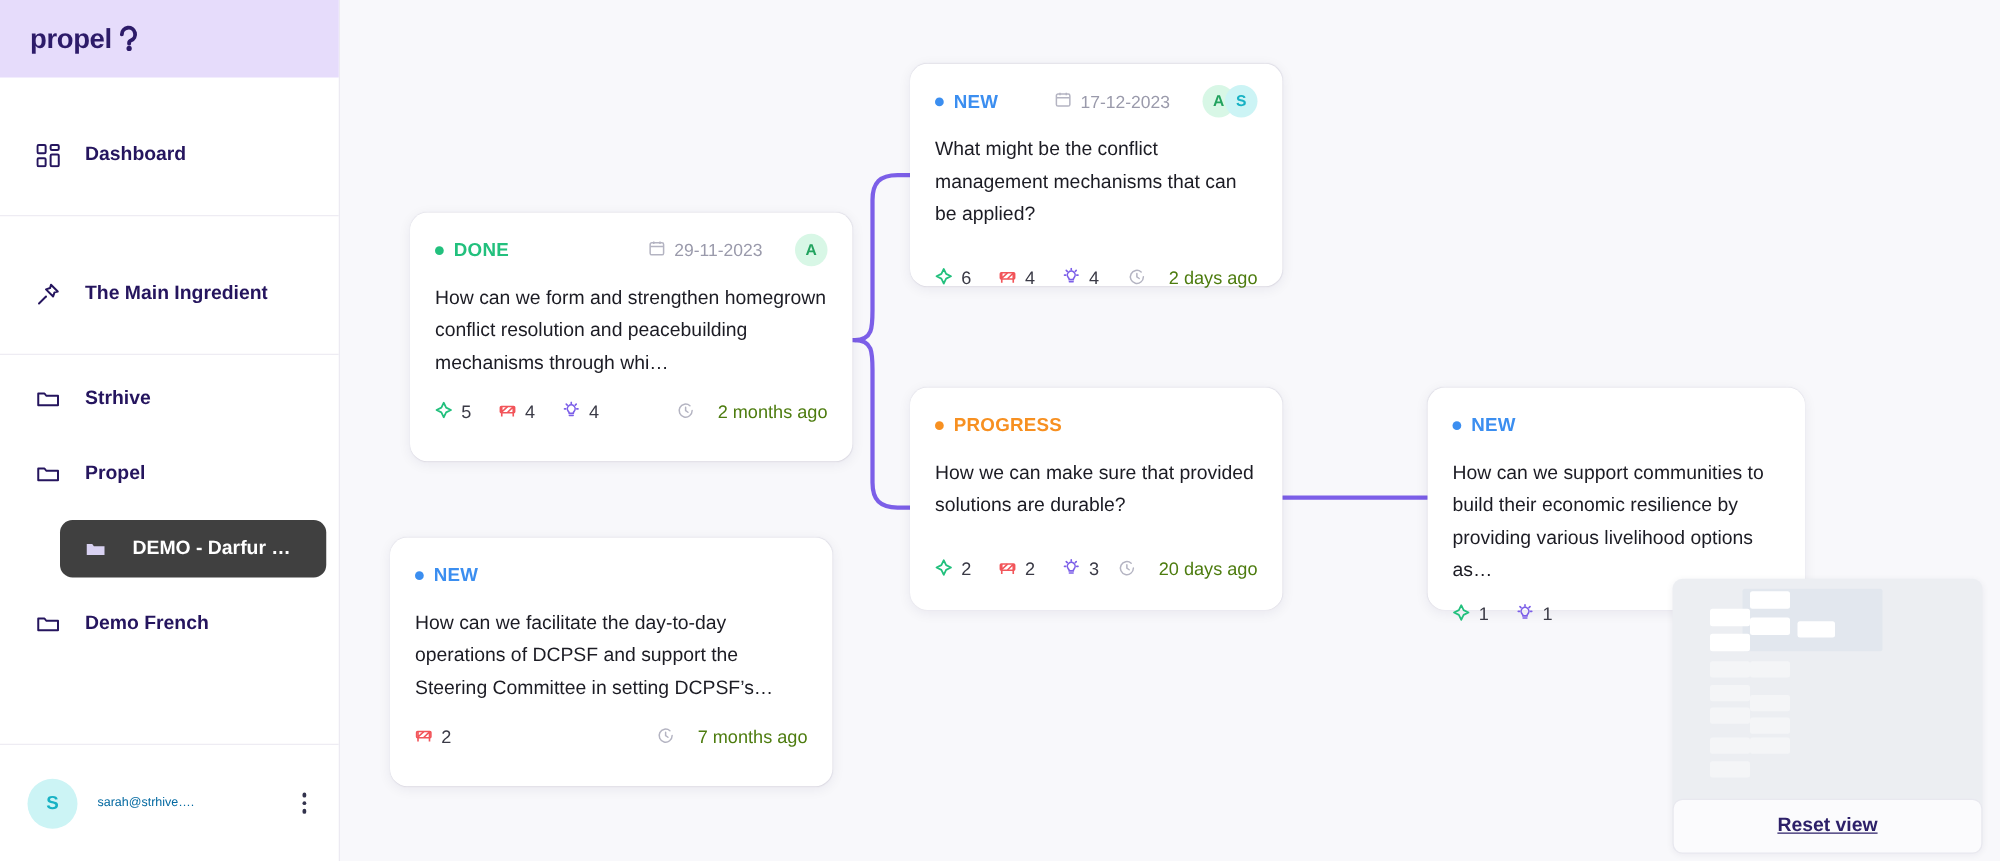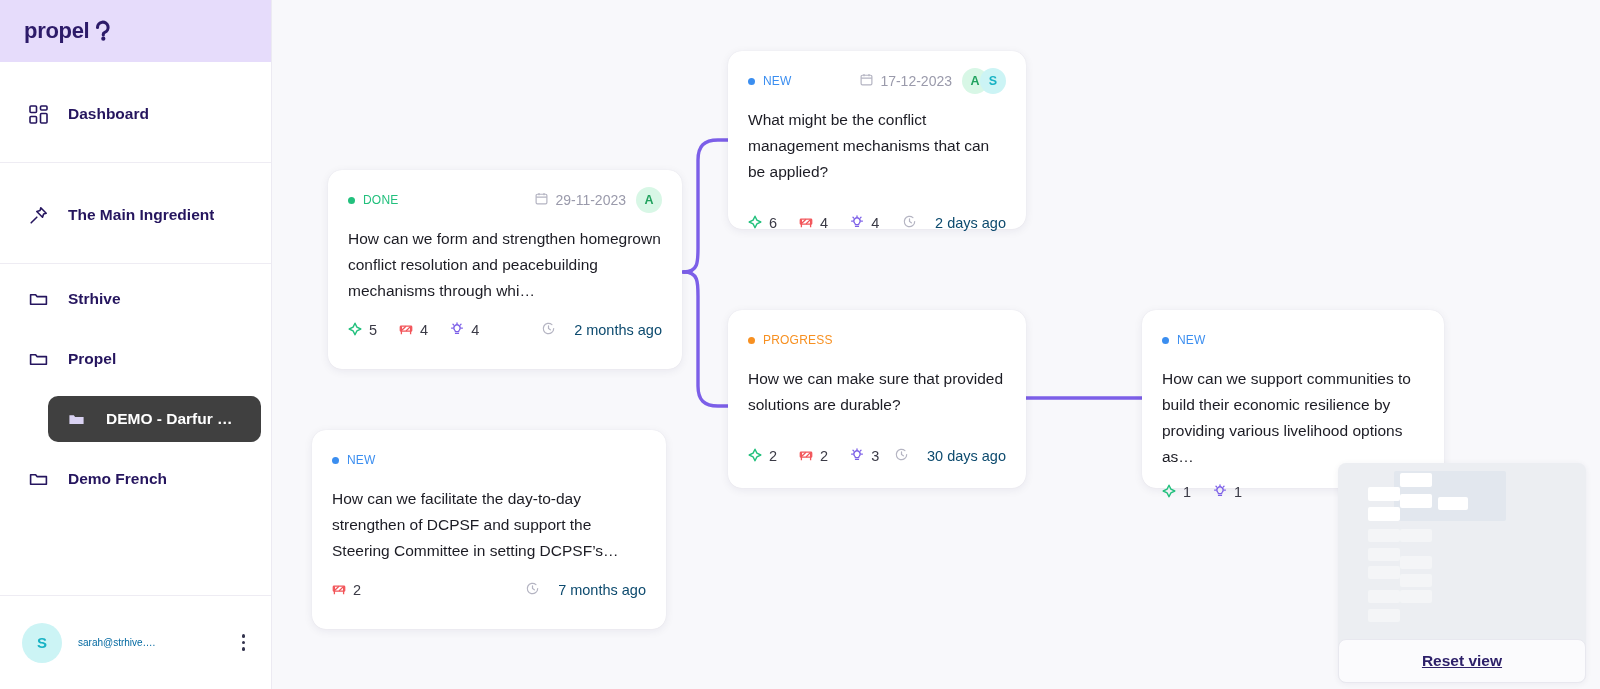--- a/index.html
+++ b/index.html
@@ -28,21 +28,21 @@
     padding-left: 24px;
     flex: 0 0 62px;
   }
   .logo-text {
     font-size: 22px; font-weight: bold; letter-spacing: -0.3px;
     color: #2d1b69;
   }
   .logo-mark { margin-left: 4px; display:inline-flex; align-items:center; }
 
   .nav { flex: 1 1 auto; padding-top: 0; }
-  .nav-section { border-bottom: 1px solid #eeecf3; padding: 26px 0 22px 0; }
+  .nav-section { border-bottom: 1px solid #eeecf3; padding: 36px 0 22px 0; }
   .nav-item {
     display: flex; align-items: center;
     height: 52px;
     padding: 0 18px 0 18px;
     margin: 0 10px;
     border-radius: 10px;
     cursor: pointer;
     gap: 20px;
   }
   .nav-item .ic { width: 20px; height: 20px; display:flex; align-items:center; justify-content:center; flex:0 0 20px; }
@@ -89,43 +89,43 @@
     background: #ffffff;
     border-radius: 14px;
     box-shadow: 0 2px 10px rgba(30,20,70,0.07), 0 0 1px rgba(30,20,70,0.10);
     padding: 18px 20px 14px 20px;
     z-index: 2;
     cursor: pointer;
   }
   .card-head { display: flex; align-items: center; height: 24px; }
   .status { display:flex; align-items:center; gap: 8px; flex: 1 1 auto; }
   .dot { width: 7px; height: 7px; border-radius: 50%; display:block; }
-  .status-txt { font-size: 12px; letter-spacing: 0.2px; }
-  .head-right { display:flex; align-items:center; gap: 10px; }
+  .status-txt { font-size: 15px; letter-spacing: 0.2px; font-weight: bold; }
+  .head-right { display:flex; align-items:center; gap: 26px; }
   .date-wrap { display:flex; align-items:center; gap: 7px; color:#9a9aab; font-size: 14px; }
   .avatars { display:flex; align-items:center; }
   .av {
     width: 26px; height: 26px; border-radius: 50%;
     display:flex; align-items:center; justify-content:center;
     font-size: 12.5px; font-weight: bold;
   }
   .av + .av { margin-left: -8px; }
 
   .card-body {
     margin-top: 14px;
     font-size: 15.5px; line-height: 26px; color: #1c1c24;
     overflow: hidden;
   }
   .card-foot {
     margin-top: 16px;
     display:flex; align-items:center; height: 20px;
   }
   .metrics { display:flex; align-items:center; gap: 22px; flex: 1 1 auto; }
   .metric { display:flex; align-items:center; gap: 7px; font-size: 14.5px; color:#3a3a46; }
-  .ago { display:flex; align-items:center; gap: 19px; font-size: 14.5px; color:#0c4a6e; }
+  .ago { display:flex; align-items:center; gap: 19px; font-size: 14.5px; color:#4d7c0f; }
 
   
   .minimap {
     position: absolute;
     right: 14px; bottom: 6px;
     width: 248px; height: 220px;
     background: #eceef2;
     border-radius: 8px;
     z-index: 20;
     box-shadow: 0 1px 6px rgba(30,20,70,0.06);
@@ -426,21 +426,21 @@
             <span>3</span>
           </span>
         </div>
         <span class="ago">
           <span>
             <svg width="13" height="13" viewBox="0 0 14 14" fill="none" stroke="#b4b4c2" stroke-width="1.3" stroke-linecap="round">
               <path d="M12.6 7a5.6 5.6 0 1 1-1.9-4.2"></path>
               <path d="M7 4.2V7l2 1.4"></path>
             </svg>
           </span>
-          <span>30 days ago</span>
+          <span>20 days ago</span>
         </span>
       </div>
     </div>
 
     <div class="card" style="left:870px; top:310px; width:302px; height:178px;">
       <div class="card-head">
         <div class="status">
           <span class="dot" style="background:#3b8ef0"></span>
           <span class="status-txt" style="color:#3b8ef0">NEW</span>
         </div>
@@ -469,21 +469,21 @@
       </div>
     </div>
 
     <div class="card" style="left:40px; top:430px; width:354px; height:199px;">
       <div class="card-head">
         <div class="status">
           <span class="dot" style="background:#3b8ef0"></span>
           <span class="status-txt" style="color:#3b8ef0">NEW</span>
         </div>
       </div>
-      <div class="card-body">How can we facilitate the day-to-day strengthen of DCPSF and support the Steering Committee in setting DCPSF’s…</div>
+      <div class="card-body">How can we facilitate the day-to-day operations of DCPSF and support the Steering Committee in setting DCPSF’s…</div>
       <div class="card-foot">
         <div class="metrics">
           <span class="metric">
             <span>
               <svg width="14" height="14" viewBox="0 0 14 14" fill="none" stroke="#f2555a" stroke-width="1.3">
                 <rect x="1.3" y="4.2" width="11.4" height="5" rx="0.8"></rect>
                 <path d="M2.4 4.2v8M11.6 4.2v8M2 9 7 4.3M7 9l4.6-4.6"></path>
               </svg>
             </span>
             <span>2</span>

